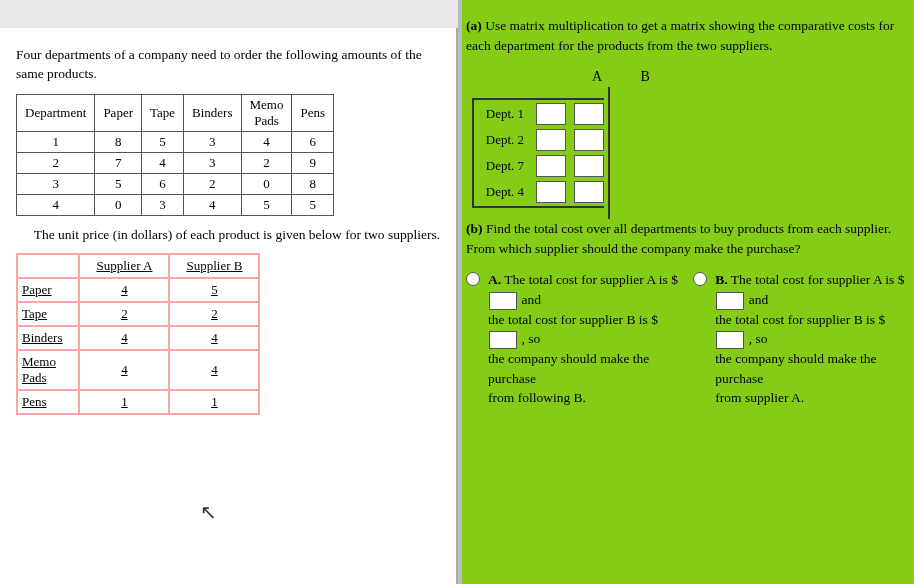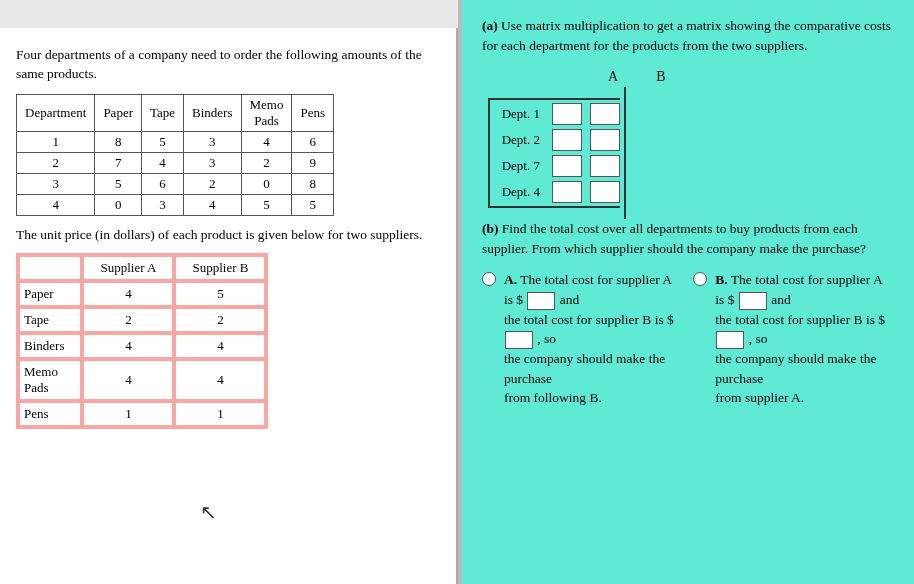--- a/index.html
+++ b/index.html
@@ -15,22 +15,22 @@
     .left-panel {
       width: 460px;
       background: #fff;
       padding: 18px 16px;
       border-right: 2px solid #aaa;
       position: relative;
       margin-top: 28px;
     }
     .right-panel {
       width: 454px;
-      background: #5eead4;
-      padding: 16px 20px;
+      background: #84cc16;
+      padding: 16px 4px;
     }
     .intro-text {
       font-size: 13.5px;
       line-height: 1.4;
       margin-bottom: 10px;
     }
     
     table.dept-table {
       border-collapse: collapse;
       font-size: 13px;
@@ -43,30 +43,32 @@
       text-align: center;
     }
     table.dept-table th {
       background: #fff;
       font-weight: normal;
     }
     .supplier-text {
       font-size: 13.5px;
       line-height: 1.4;
       margin-bottom: 8px;
+      text-align: right;
     }
     table.supplier-table {
       border-collapse: collapse;
       font-size: 13px;
       width: auto;
     }
     table.supplier-table th, table.supplier-table td {
-      border: 4px solid #fca5a5;
+      border: 2px solid #fca5a5;
       padding: 3px 16px;
       text-align: center;
+      text-decoration: underline;
     }
     table.supplier-table th {
       font-weight: normal;
     }
     .cursor {
       position: absolute;
       bottom: 60px;
       left: 200px;
       font-size: 20px;
       color: #333;

